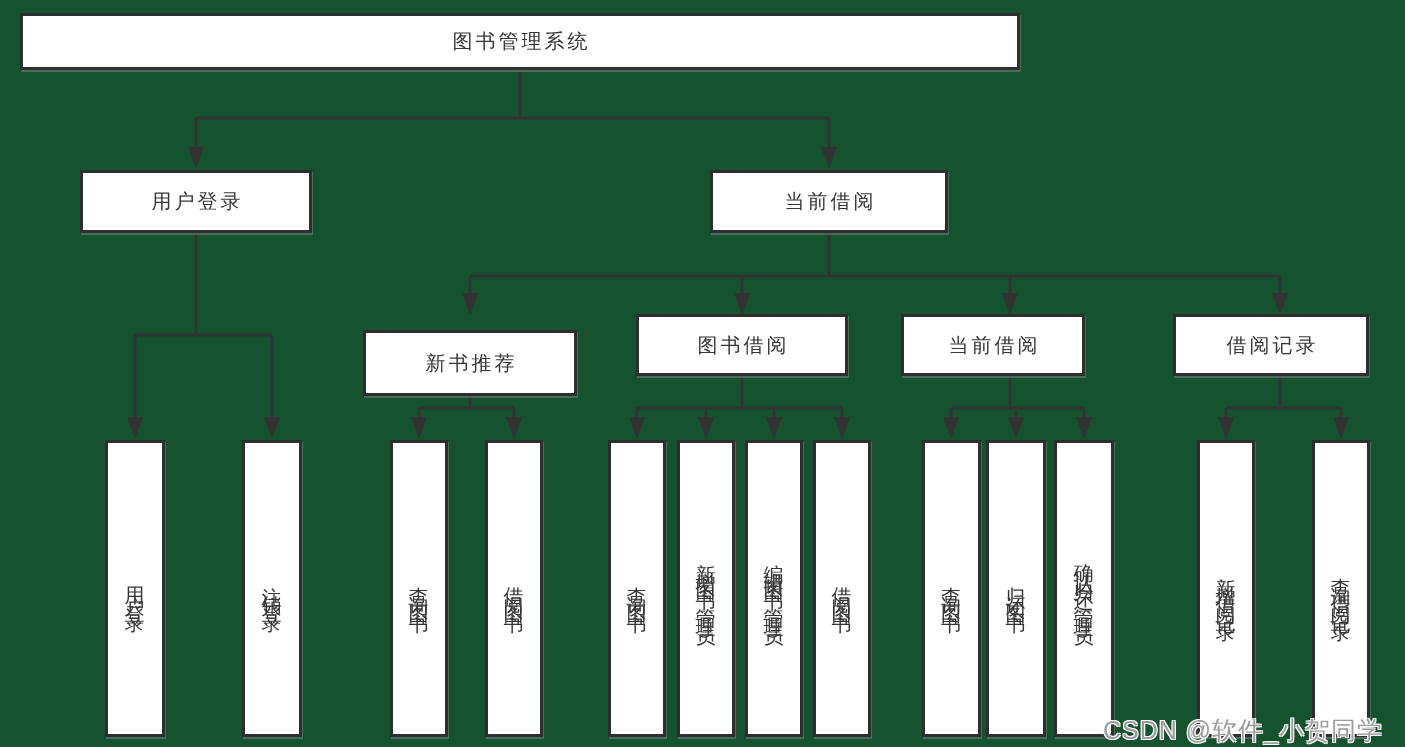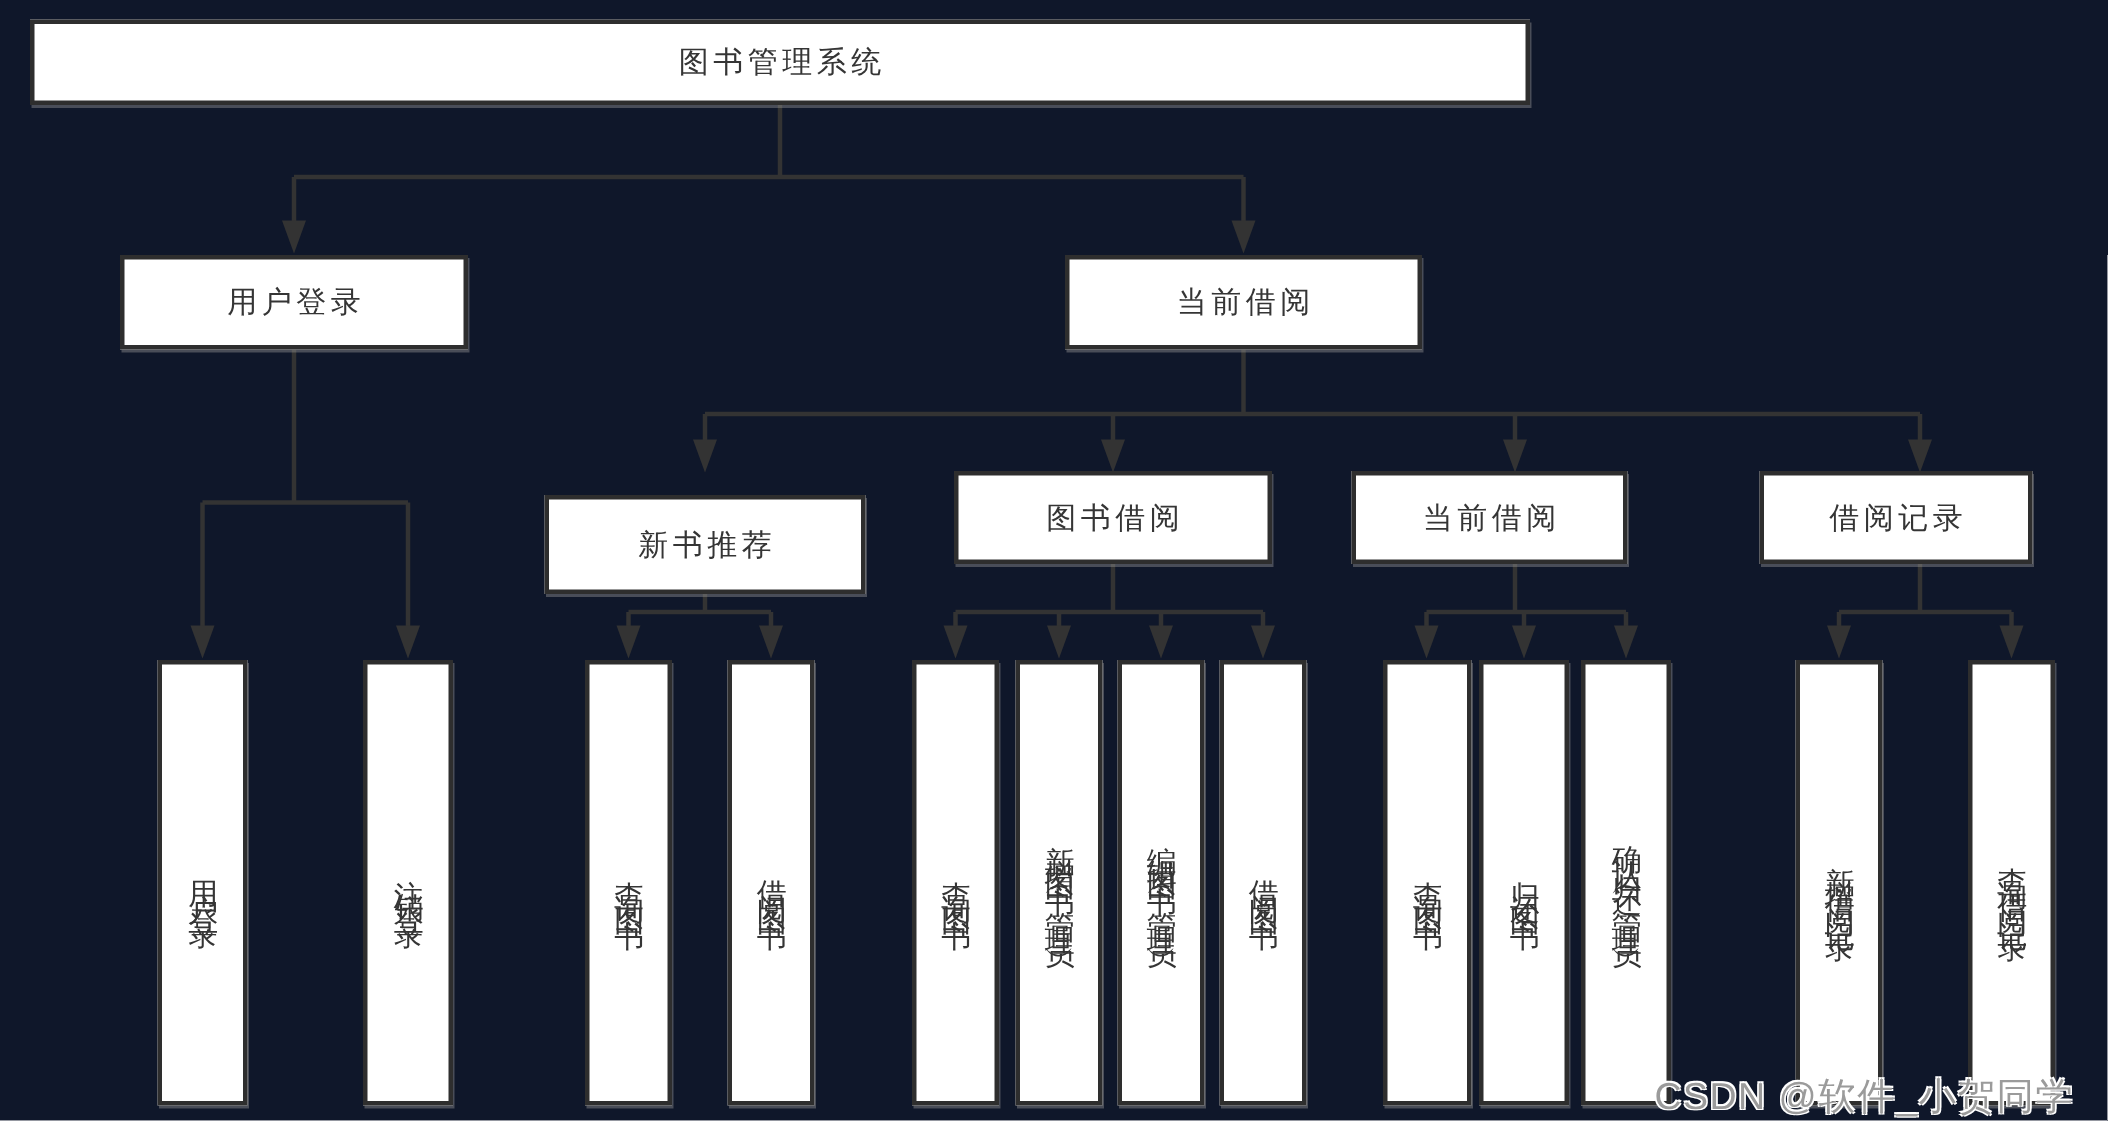--- a/index.html
+++ b/index.html
@@ -1,19 +1,19 @@
 <!DOCTYPE html>
 <html><head>
 <meta charset="utf-8">
 <style>
   html,body{margin:0;padding:0;background:#ffffff;}
   #canvas{
     position:relative;
     width:1405px;height:747px;
-    background:#0f172a;
+    background:#14532d;
     font-family:"Liberation Sans","DejaVu Sans",sans-serif;
     overflow:hidden;
   }
   svg.connectors{position:absolute;left:0;top:0;z-index:1;}
   .box{
     position:absolute;
     background:#ffffff;
     border:3px solid #2e2e2e;
     box-sizing:border-box;
     display:flex;align-items:center;justify-content:center;
@@ -34,21 +34,21 @@
     line-height:1;
     white-space:nowrap;
   }
   
   .n-root {left:20px;  top:13px;  width:1000px;height:57px;}
   .n-l2a  {left:80px;  top:170px; width:232px; height:63px;}
   .n-l2b  {left:710px; top:170px; width:238px; height:63px;}
   .n-l3a  {left:363px; top:330px; width:214px; height:66px;font-family:Liberation Mono, monospace;}
   .n-l3b  {left:636px; top:314px; width:212px; height:62px;}
   .n-l3c  {left:901px; top:314px; width:184px; height:62px;}
-  .n-l3d  {left:1173px;top:314px; width:182px; height:62px;}
+  .n-l3d  {left:1173px;top:314px; width:196px; height:62px;}
   .leaf   {top:440px;height:297px;}
   .n-f01{left:105px;width:60px;}
   .n-f02{left:242px;width:60px;}
   .n-f03{left:390px;width:58px;}
   .n-f04{left:485px;width:58px;}
   .n-f05{left:608px;width:58px;}
   .n-f06{left:677px;width:58px;}
   .n-f07{left:745px;width:58px;}
   .n-f08{left:813px;width:58px;}
   .n-f09{left:922px;width:59px;}

